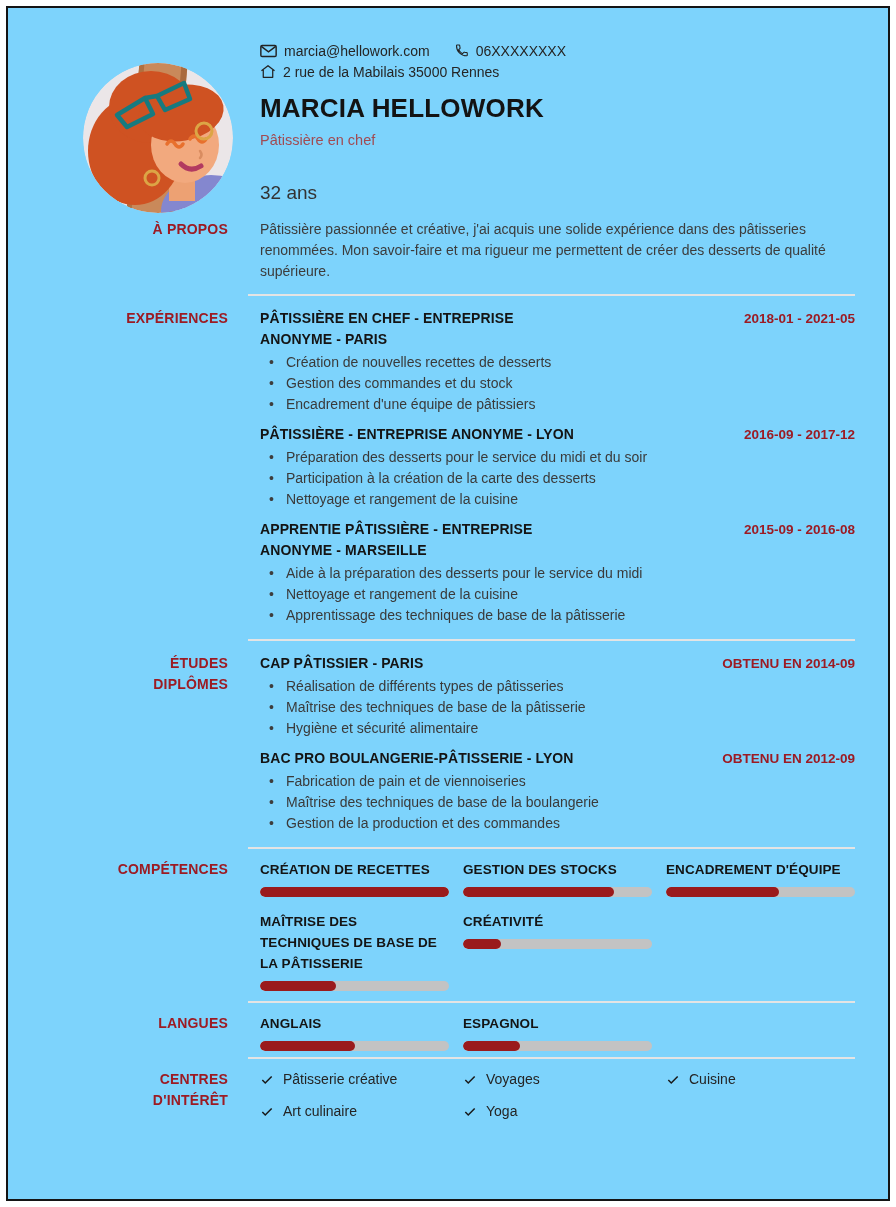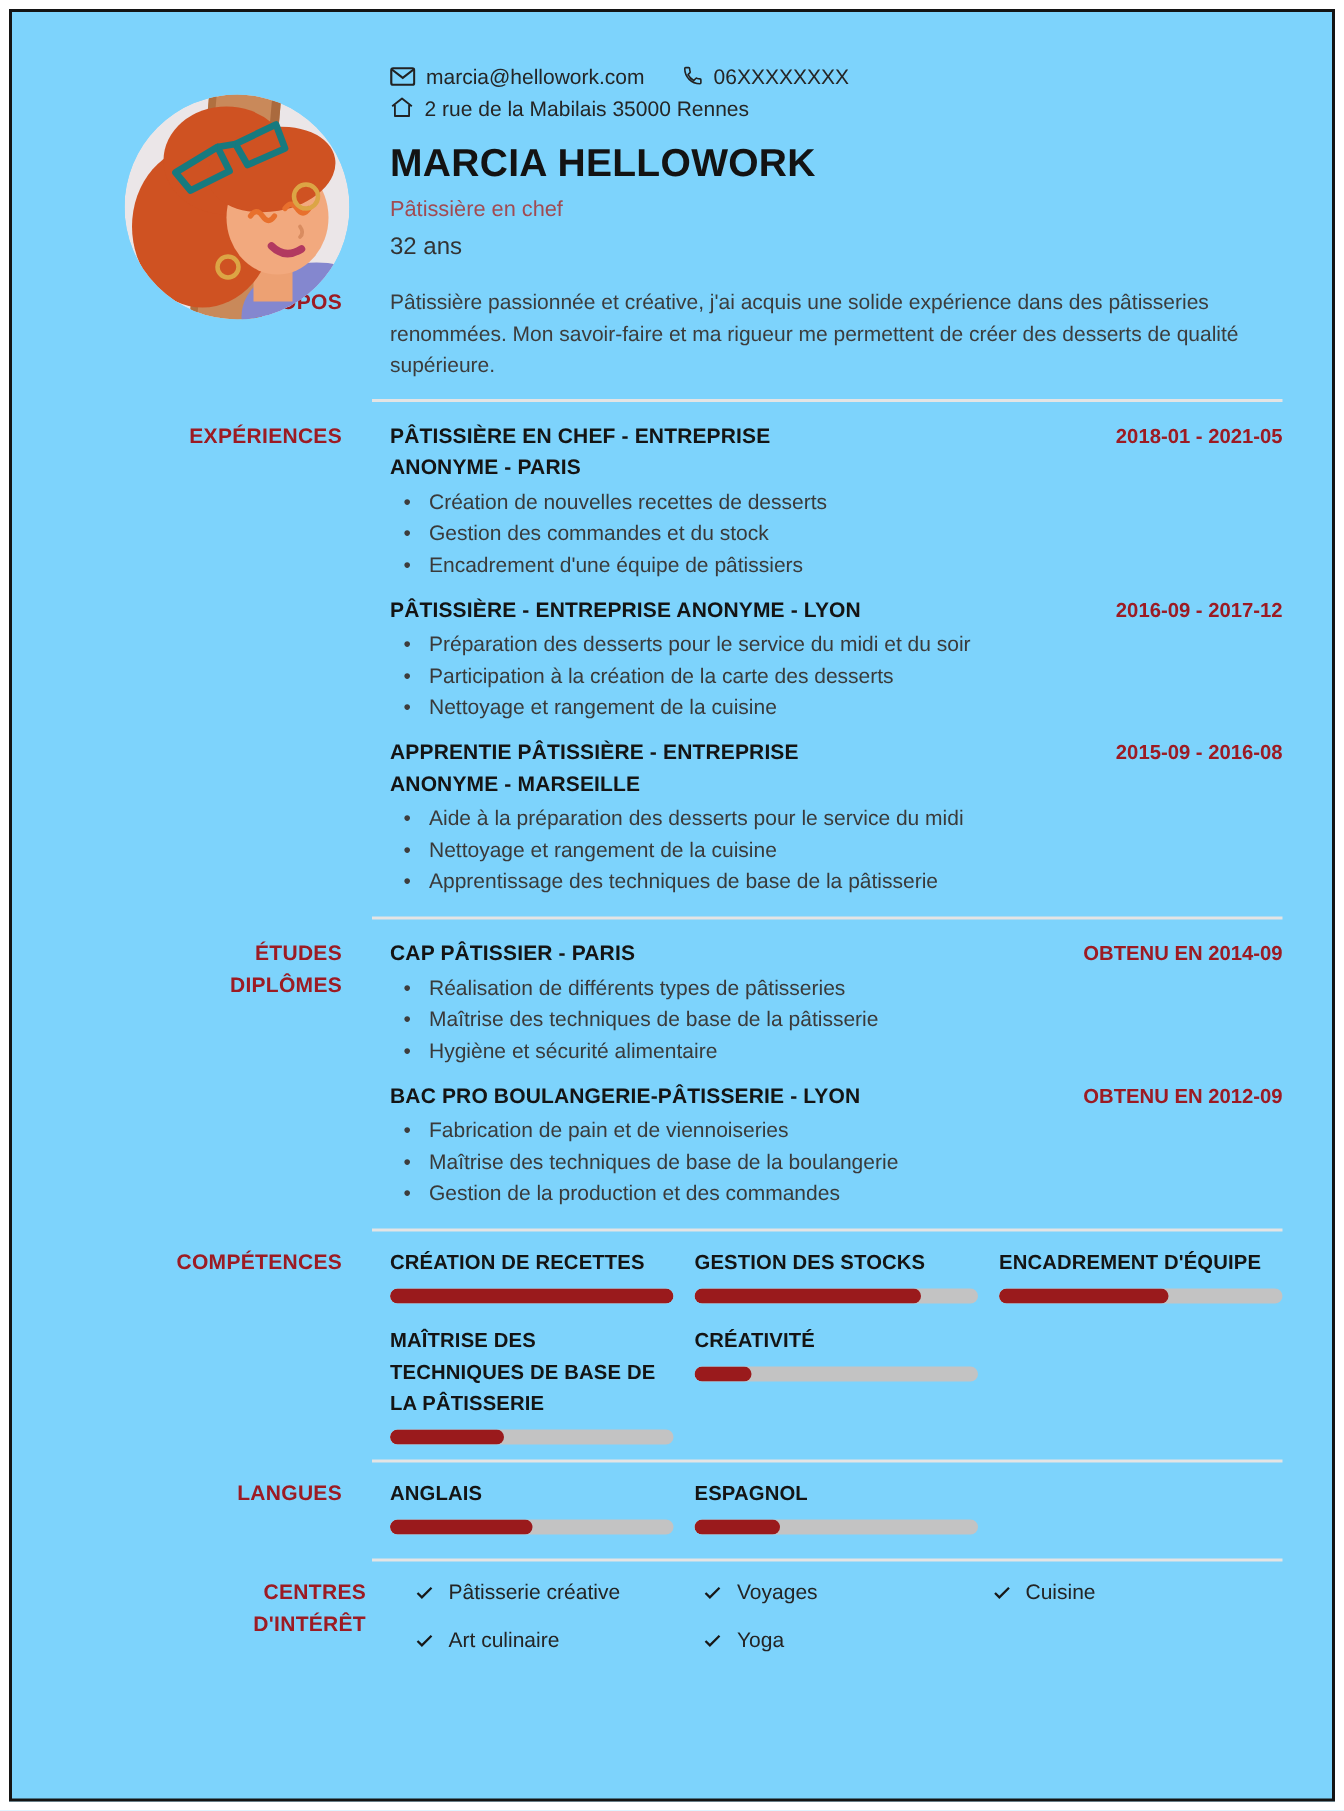--- a/index.html
+++ b/index.html
@@ -10,33 +10,33 @@
     border:2px solid #141414; background:#7dd3fc; overflow:hidden;
   }
   
   .avatar { position:absolute; left:75px; top:55px; width:150px; height:150px; border-radius:50%; overflow:hidden; }
   .header-block { margin-left:252px; margin-right:33px; padding-top:32px; }
   .contact-row { display:flex; align-items:center; gap:24px; height:21px; }
   .contact-item { display:flex; align-items:center; gap:7px; font-size:14px; color:#252525; }
   .contact-item svg { display:block; }
   .person-name { margin-top:12px; font-size:26px; font-weight:700; letter-spacing:.2px; color:#131313; line-height:28px; }
   .person-title { margin-top:8px; font-size:14.5px; color:#a14b52; line-height:20px; }
-  .person-meta { margin-top:4px; font-size:16px; color:#333; line-height:21px; }
+  .person-meta { margin-top:32px; font-size:19px; color:#333; line-height:21px; }
   
   .section { display:flex; }
   .sec-label { width:220px; flex:none; text-align:right; font-size:14px; font-weight:700;
                color:#9c1b23; line-height:21px; white-space:pre-line; letter-spacing:.2px; }
   .sec-body { flex:1; margin-left:32px; margin-right:33px; }
   .divider { height:2px; background:#e4e4e4; margin:0 33px 0 240px; }
   .pad-about { padding:16px 0 12px; }
   .pad-exp { padding:12px 0 13px; }
   .pad-edu { padding:12px 0 13px; }
   .pad-skills { padding:10px 0 10px; }
-  .pad-lang { padding:10px 0 16px; }
-  .pad-int { padding:10px 16px 14px; }
+  .pad-lang { padding:10px 0 6px; }
+  .pad-int { padding:10px 0 14px; }
   .about-text { font-size:14px; line-height:21px; color:#3c3c3c; }
   
   .entry { margin-bottom:9px; }
   .entry:last-child { margin-bottom:0; }
   .entry-head { display:flex; justify-content:space-between; align-items:flex-start; margin-bottom:2px; }
   .entry-title { font-size:14px; font-weight:700; color:#141414; line-height:21px; max-width:320px; letter-spacing:.1px; }
   .entry-date { font-size:13.5px; font-weight:700; color:#9c1b23; line-height:21px; white-space:nowrap; }
   .bullets { list-style:none; }
   .bullets li { position:relative; padding-left:26px; font-size:14px; line-height:21px; color:#3a3a3a; }
   .bullets li::before { content:"•"; position:absolute; left:9px; color:#3d3d3d; }

